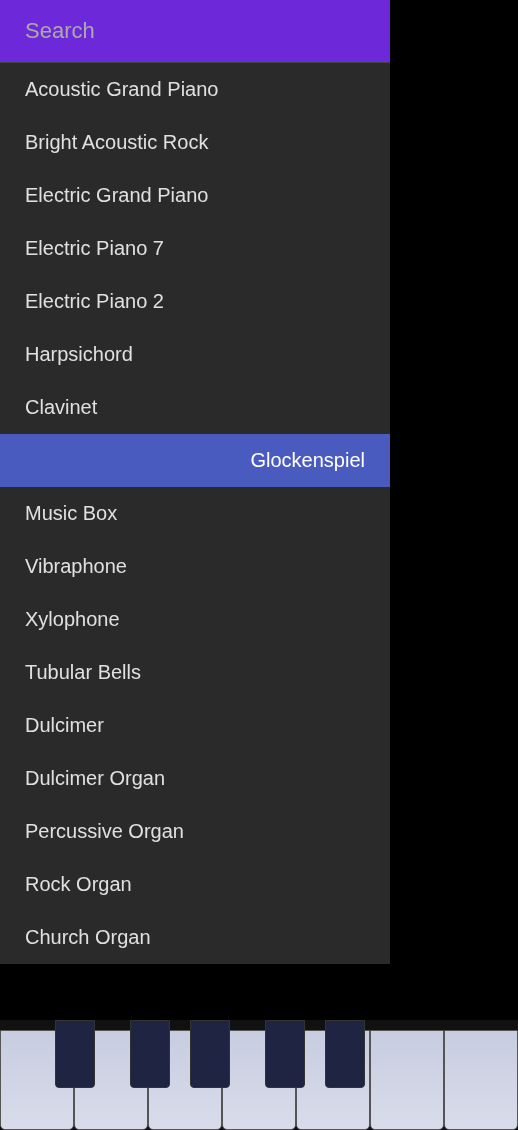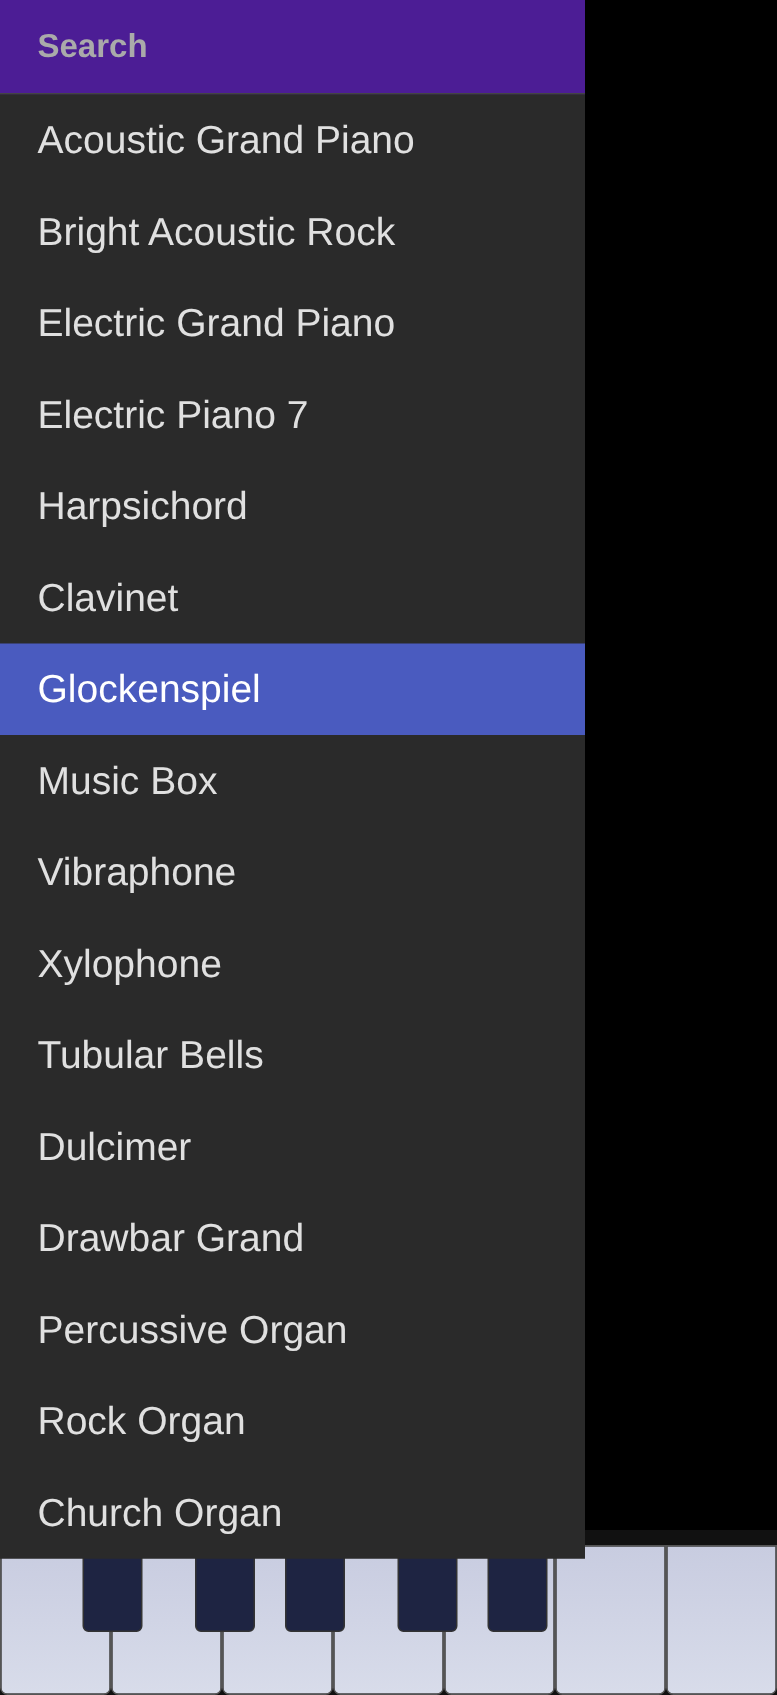--- a/index.html
+++ b/index.html
@@ -20,47 +20,47 @@
     .dropdown-container {
       position: absolute;
       top: 0;
       left: 0;
       width: 390px;
       background-color: #2a2a2a;
       z-index: 10;
     }
 
     .search-bar {
-      background-color: #4c1d95;
+      background-color: #6d28d9;
       padding: 18px 25px;
       border-bottom: 1px solid #444;
-      font-weight: bold;
     }
 
     .search-bar span {
       color: #aaa;
       font-size: 22px;
     }
 
     .menu-list {
       list-style: none;
       background-color: #2a2a2a;
     }
 
     .menu-item {
       padding: 15px 25px;
       color: #e0e0e0;
-      font-size: 26px;
+      font-size: 20px;
       cursor: pointer;
       border-bottom: none;
     }
 
     .menu-item.selected {
       background-color: #4a5bbf;
       color: #fff;
+      text-align: right;
     }
 
     
     .piano {
       position: absolute;
       bottom: 0;
       left: 0;
       width: 518px;
       height: 110px;
       display: flex;
@@ -82,29 +82,30 @@
 
 <div class="dropdown-container">
   <div class="search-bar">
     <span>Search</span>
   </div>
   <ul class="menu-list" id="menu-list">
   <li class="menu-item">Acoustic Grand Piano</li>
       <li class="menu-item">Bright Acoustic Rock</li>
       <li class="menu-item">Electric Grand Piano</li>
       <li class="menu-item">Electric Piano 7</li>
+      <li class="menu-item">Electric Piano 2</li>
       <li class="menu-item">Harpsichord</li>
       <li class="menu-item">Clavinet</li>
       <li class="menu-item selected">Glockenspiel</li>
       <li class="menu-item">Music Box</li>
       <li class="menu-item">Vibraphone</li>
       <li class="menu-item">Xylophone</li>
       <li class="menu-item">Tubular Bells</li>
       <li class="menu-item">Dulcimer</li>
-      <li class="menu-item">Drawbar Grand</li>
+      <li class="menu-item">Dulcimer Organ</li>
       <li class="menu-item">Percussive Organ</li>
       <li class="menu-item">Rock Organ</li>
       <li class="menu-item">Church Organ</li>
     </ul>
 </div>
 
 <div class="piano">
 
   <div class="piano-white"></div>
   <div class="piano-white"></div>

